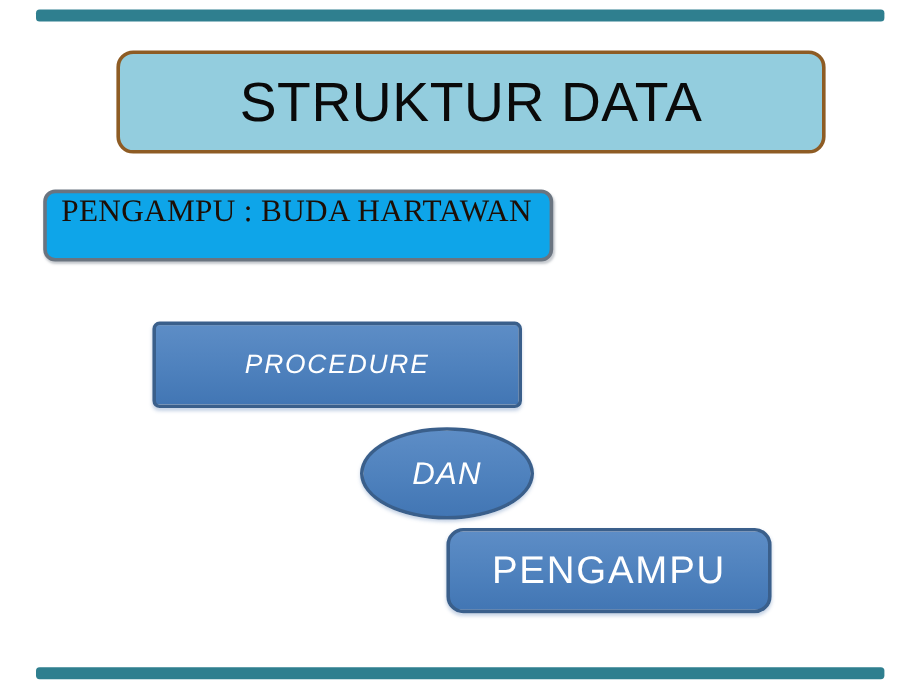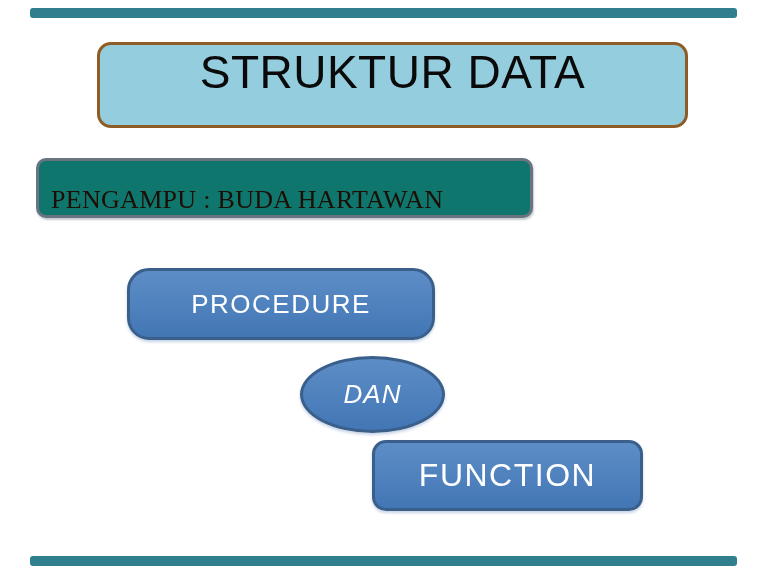--- a/index.html
+++ b/index.html
@@ -30,42 +30,42 @@
     position: absolute;
     left: 97px;
     top: 42px;
     width: 591px;
     height: 86px;
     background: #93cdde;
     border: 3px solid #8e5c24;
     border-radius: 14px;
     box-sizing: border-box;
     display: flex;
-    align-items: flex-start;
+    align-items: center;
     justify-content: center;
   }
   .title-box .title-text {
     font-size: 46px;
     color: #0a0a0a;
     letter-spacing: 0.5px;
     white-space: nowrap;
   }
 
   .lecturer-banner {
     position: absolute;
     left: 36px;
     top: 158px;
-    width: 497px;
+    width: 425px;
     height: 60px;
-    background: #0f766e;
+    background: #0ea5e9;
     border: 3px solid #6a7480;
     border-radius: 10px;
     box-sizing: border-box;
     display: flex;
-    align-items: flex-end;
+    align-items: flex-start;
     box-shadow: 1px 2px 2px rgba(90,100,115,0.35);
   }
   .lecturer-banner .lecturer-text {
     font-family: "Liberation Serif", serif;
     font-size: 26px;
     color: #1d0e05;
     padding-left: 12px;
     letter-spacing: 0.3px;
     white-space: nowrap;
   }
@@ -79,23 +79,24 @@
     align-items: center;
     justify-content: center;
     color: #ffffff;
     box-shadow: 0 2px 3px rgba(130,160,200,0.45);
   }
   .shape-procedure {
     left: 127px;
     top: 268px;
     width: 308px;
     height: 72px;
-    border-radius: 22px;
-    font-size: 26px;
+    border-radius: 6px;
+    font-size: 22px;
     letter-spacing: 1.5px;
+    font-style: italic;
   }
   .shape-dan {
     left: 300px;
     top: 356px;
     width: 145px;
     height: 77px;
     border-radius: 50%;
     font-size: 26px;
     letter-spacing: 1px;
     font-style: italic;
@@ -128,18 +129,18 @@
 
   <div class="blue-shape shape-procedure">
     <span class="shape-label">PROCEDURE</span>
   </div>
 
   <div class="blue-shape shape-dan">
     <span class="shape-label">DAN</span>
   </div>
 
   <div class="blue-shape shape-function">
-    <span class="shape-label">FUNCTION</span>
+    <span class="shape-label">PENGAMPU</span>
   </div>
 
   <div class="accent-bar bottom"></div>
 
 </div>
 
 </body></html>

